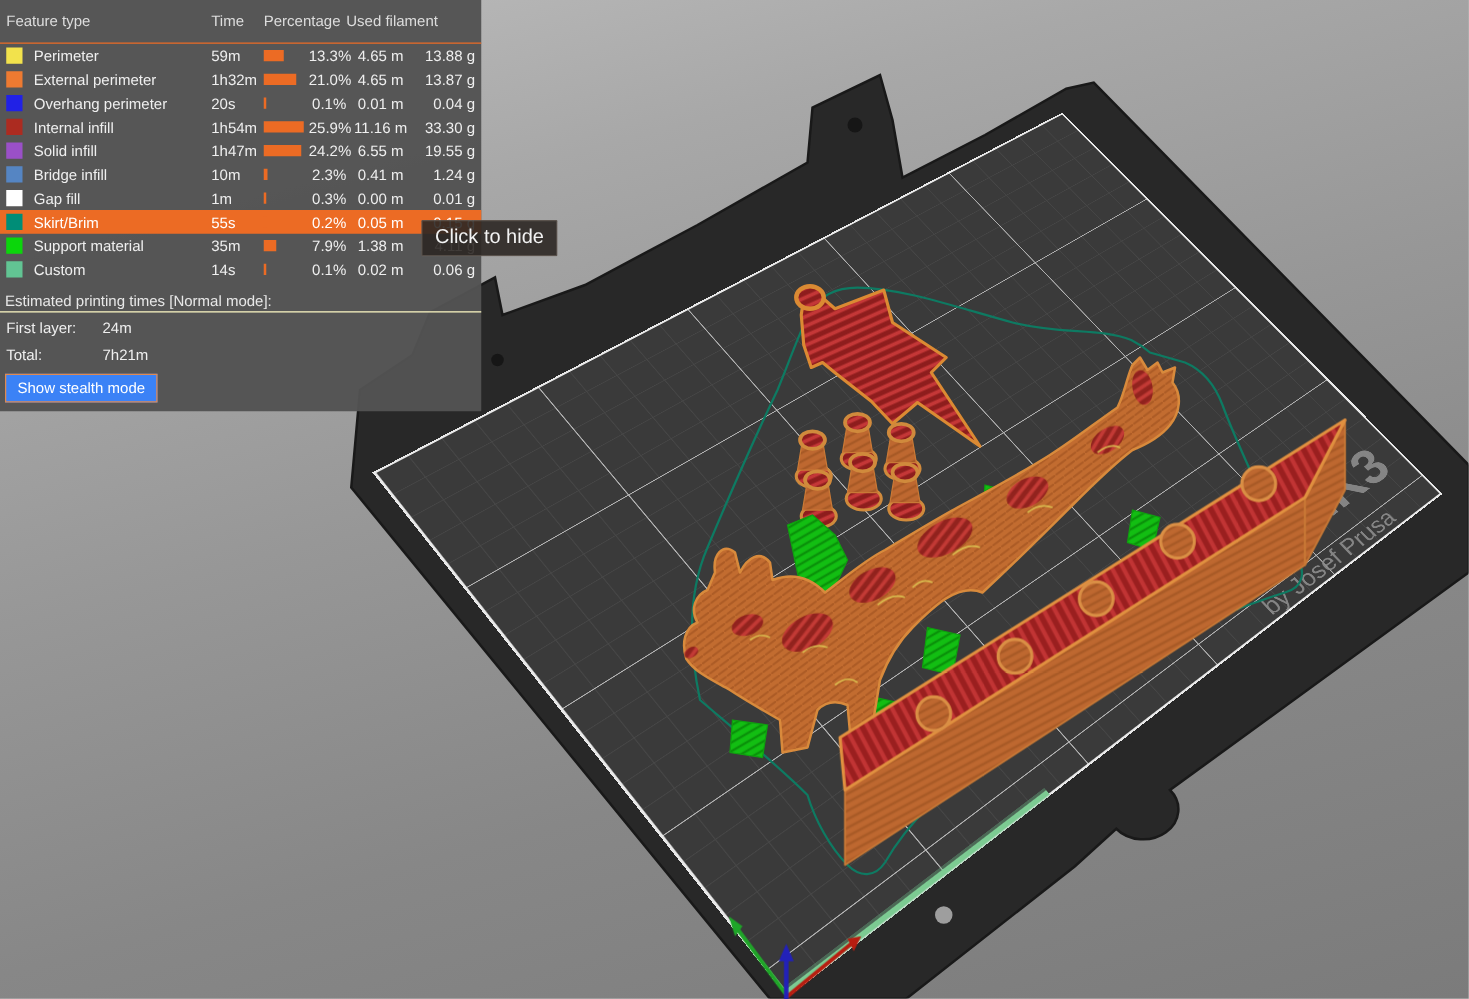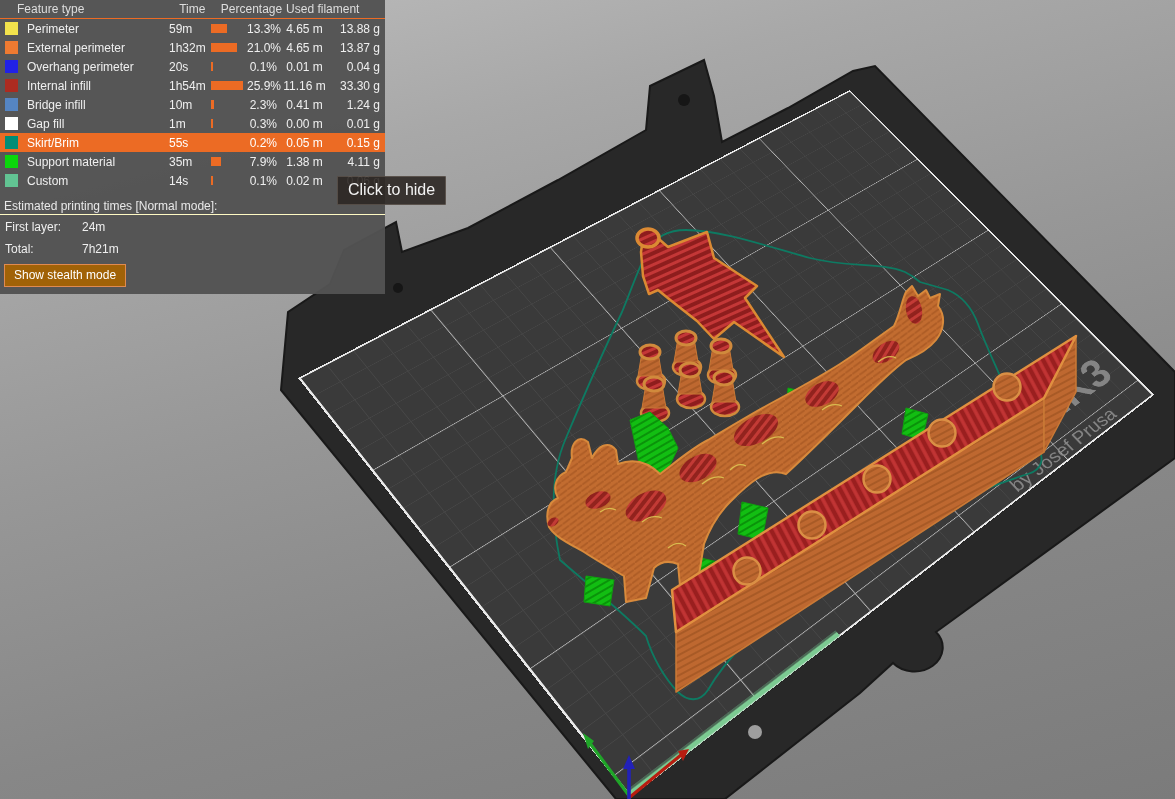--- a/index.html
+++ b/index.html
@@ -11,22 +11,22 @@
     background:linear-gradient(165deg,#bcbcbc 2%,#a8a8a8 22%,#979797 45%,#878787 70%,#7b7b7b 100%); }
   .layer { position:absolute; left:0; top:0; }
   .bed-plane { position:absolute; left:0; top:0; width:500px; height:420px;
     transform-origin:0 0;
     transform:matrix3d(1.53480,-0.530386,0,0.00050682, 0.650106,0.822198,0,-0.00022281, 0,0,1,0, 298,378,0,1); }
   .bed-plane svg { display:block; }
 
   
   .panel { position:absolute; left:0; top:0; width:385px; background:rgba(83,83,83,0.97);
     color:#efefef; font-size:12px; padding-bottom:7px; z-index:10; }
-  .lg-head { display:flex; align-items:center; height:19px; color:#dddddd;
-    border-bottom:1px solid #ec6b24;padding-left:12px; }
+  .lg-head { display:flex; align-items:center; height:35px; color:#dddddd;
+    border-bottom:1px solid #ec6b24; }
   .lg-head .h-feat { margin-left:5px; width:164px; }
   .lg-head .h-time { width:42px; }
   .lg-head .h-pct  { width:66px; }
   .lg-head .h-fil  { width:100px; }
   .legend-row { display:flex; align-items:center; height:19px; cursor:pointer; }
   .legend-row.hl { background:#ec6b24; color:#ffffff; }
   .sw { width:13px; height:13px; margin-left:5px; margin-right:9px; flex:none; }
   .feat { width:142px; white-space:nowrap; }
   .time { width:42px; }
   .bar-wrap { width:36px; flex:none; }
@@ -34,21 +34,21 @@
   .legend-row.hl .bar { background:#ec6b24; }
   .pct { width:30px; text-align:right; }
   .fm { width:55px; text-align:center; }
   .fg { width:48px; text-align:right; margin-right:4px; }
   .est-title { margin-top:7px; height:18px; line-height:18px; padding-left:4px;
     border-bottom:1px solid #fef9c3; color:#e8e8e8; }
   .est-row { display:flex; height:20px; align-items:center; padding-left:5px; margin-top:2px; }
   .est-label { width:57px; }
   .est-value { padding-left:20px; }
   .stealth-btn { display:inline-block; margin:5px 0 0 4px; padding:3px 9px 4px 9px;
-    background:#a16207; border:1px solid #e08a50; color:#ffffff; font-size:12px; cursor:pointer; }
+    background:#3b82f6; border:1px solid #e08a50; color:#ffffff; font-size:12px; cursor:pointer; }
 
   
   .tooltip { position:absolute; left:337px; top:176px; z-index:20; padding:4px 10px 5px 10px;
     background:rgba(44,39,36,0.90); border:1px solid rgba(130,120,110,0.45);
     color:#f2f2f2; font-size:16px; white-space:nowrap; border-radius:1px; }
 </style>
 </head>
 <body>
 
 <div class="stage">
@@ -265,20 +265,29 @@
     <div class="legend-row">
       <span class="sw" style="background: rgb(172, 43, 32);"></span>
       <span class="feat">Internal infill</span>
       <span class="time">1h54m</span>
       <span class="bar-wrap"><span class="bar" style="display: inline-block; width: 31.598px;"></span></span>
       <span class="pct">25.9%</span>
       <span class="fm">11.16 m</span>
       <span class="fg">33.30 g</span>
     </div>
 
+    <div class="legend-row">
+      <span class="sw" style="background: rgb(154, 80, 200);"></span>
+      <span class="feat">Solid infill</span>
+      <span class="time">1h47m</span>
+      <span class="bar-wrap"><span class="bar" style="display: inline-block; width: 29.524px;"></span></span>
+      <span class="pct">24.2%</span>
+      <span class="fm">6.55 m</span>
+      <span class="fg">19.55 g</span>
+    </div>
 
 
     <div class="legend-row">
       <span class="sw" style="background: rgb(85, 133, 195);"></span>
       <span class="feat">Bridge infill</span>
       <span class="time">10m</span>
       <span class="bar-wrap"><span class="bar" style="display: inline-block; width: 2.806px;"></span></span>
       <span class="pct">2.3%</span>
       <span class="fm">0.41 m</span>
       <span class="fg">1.24 g</span>

